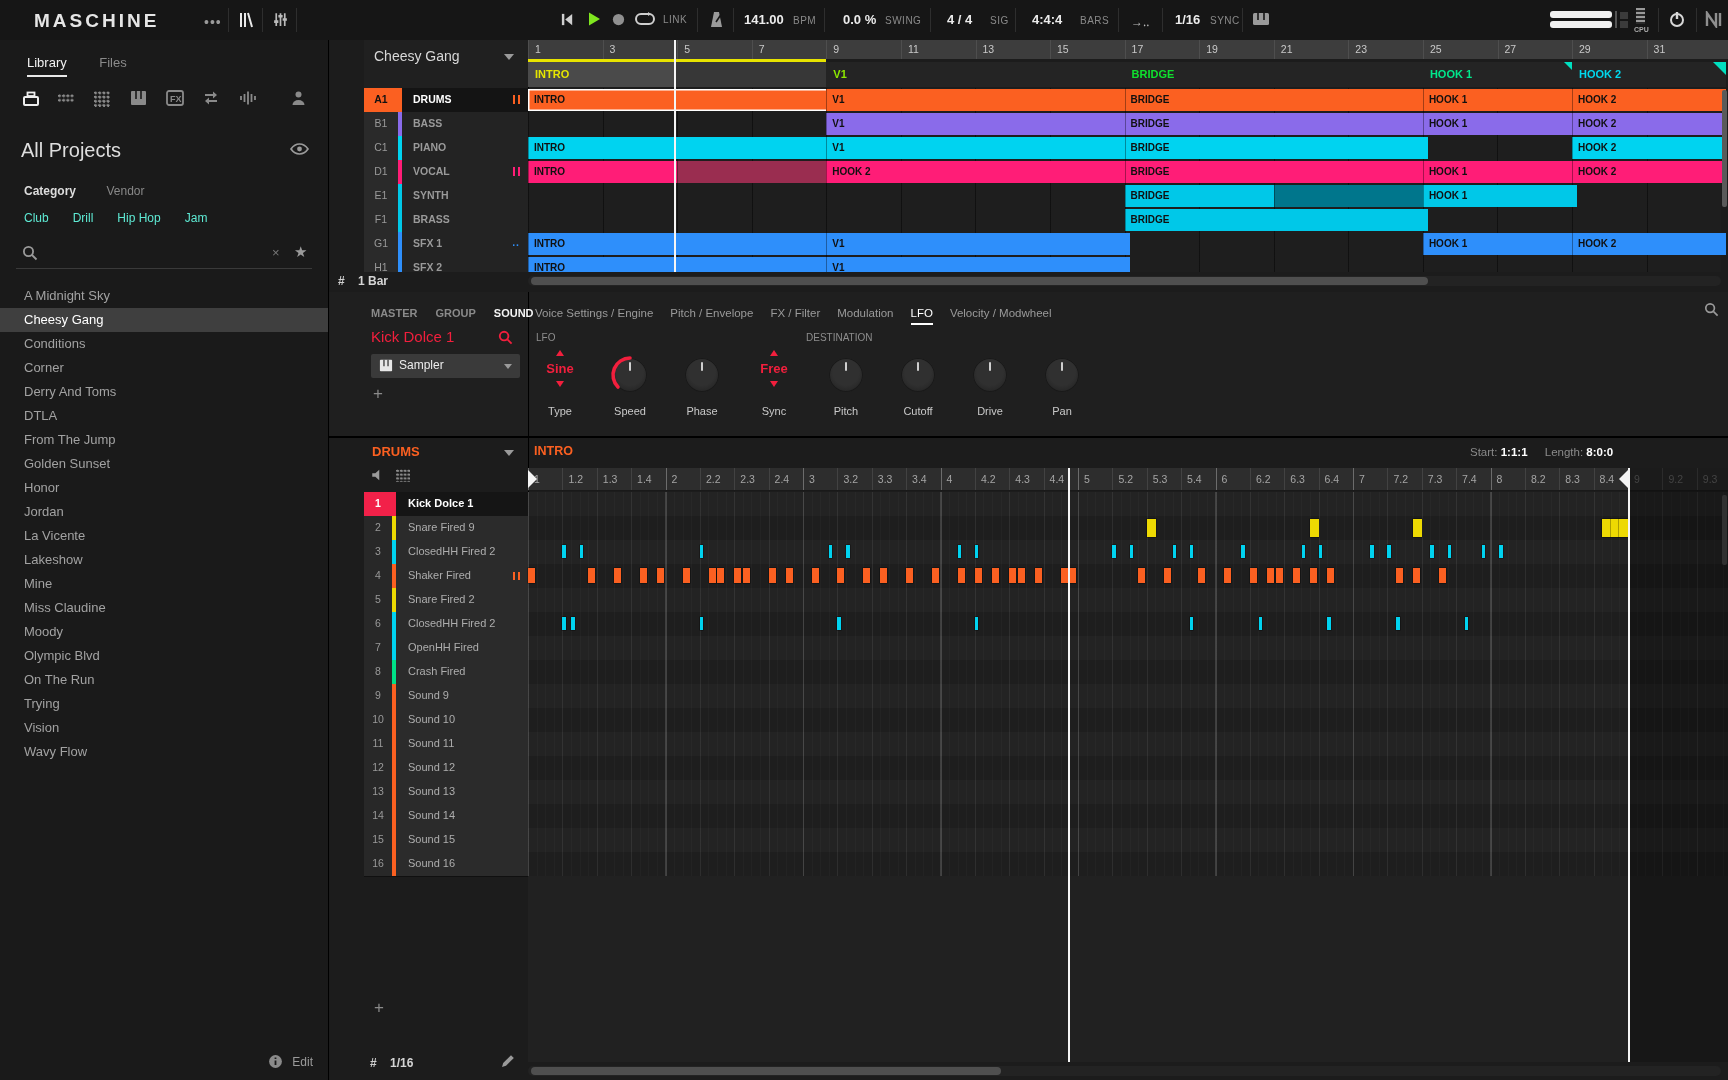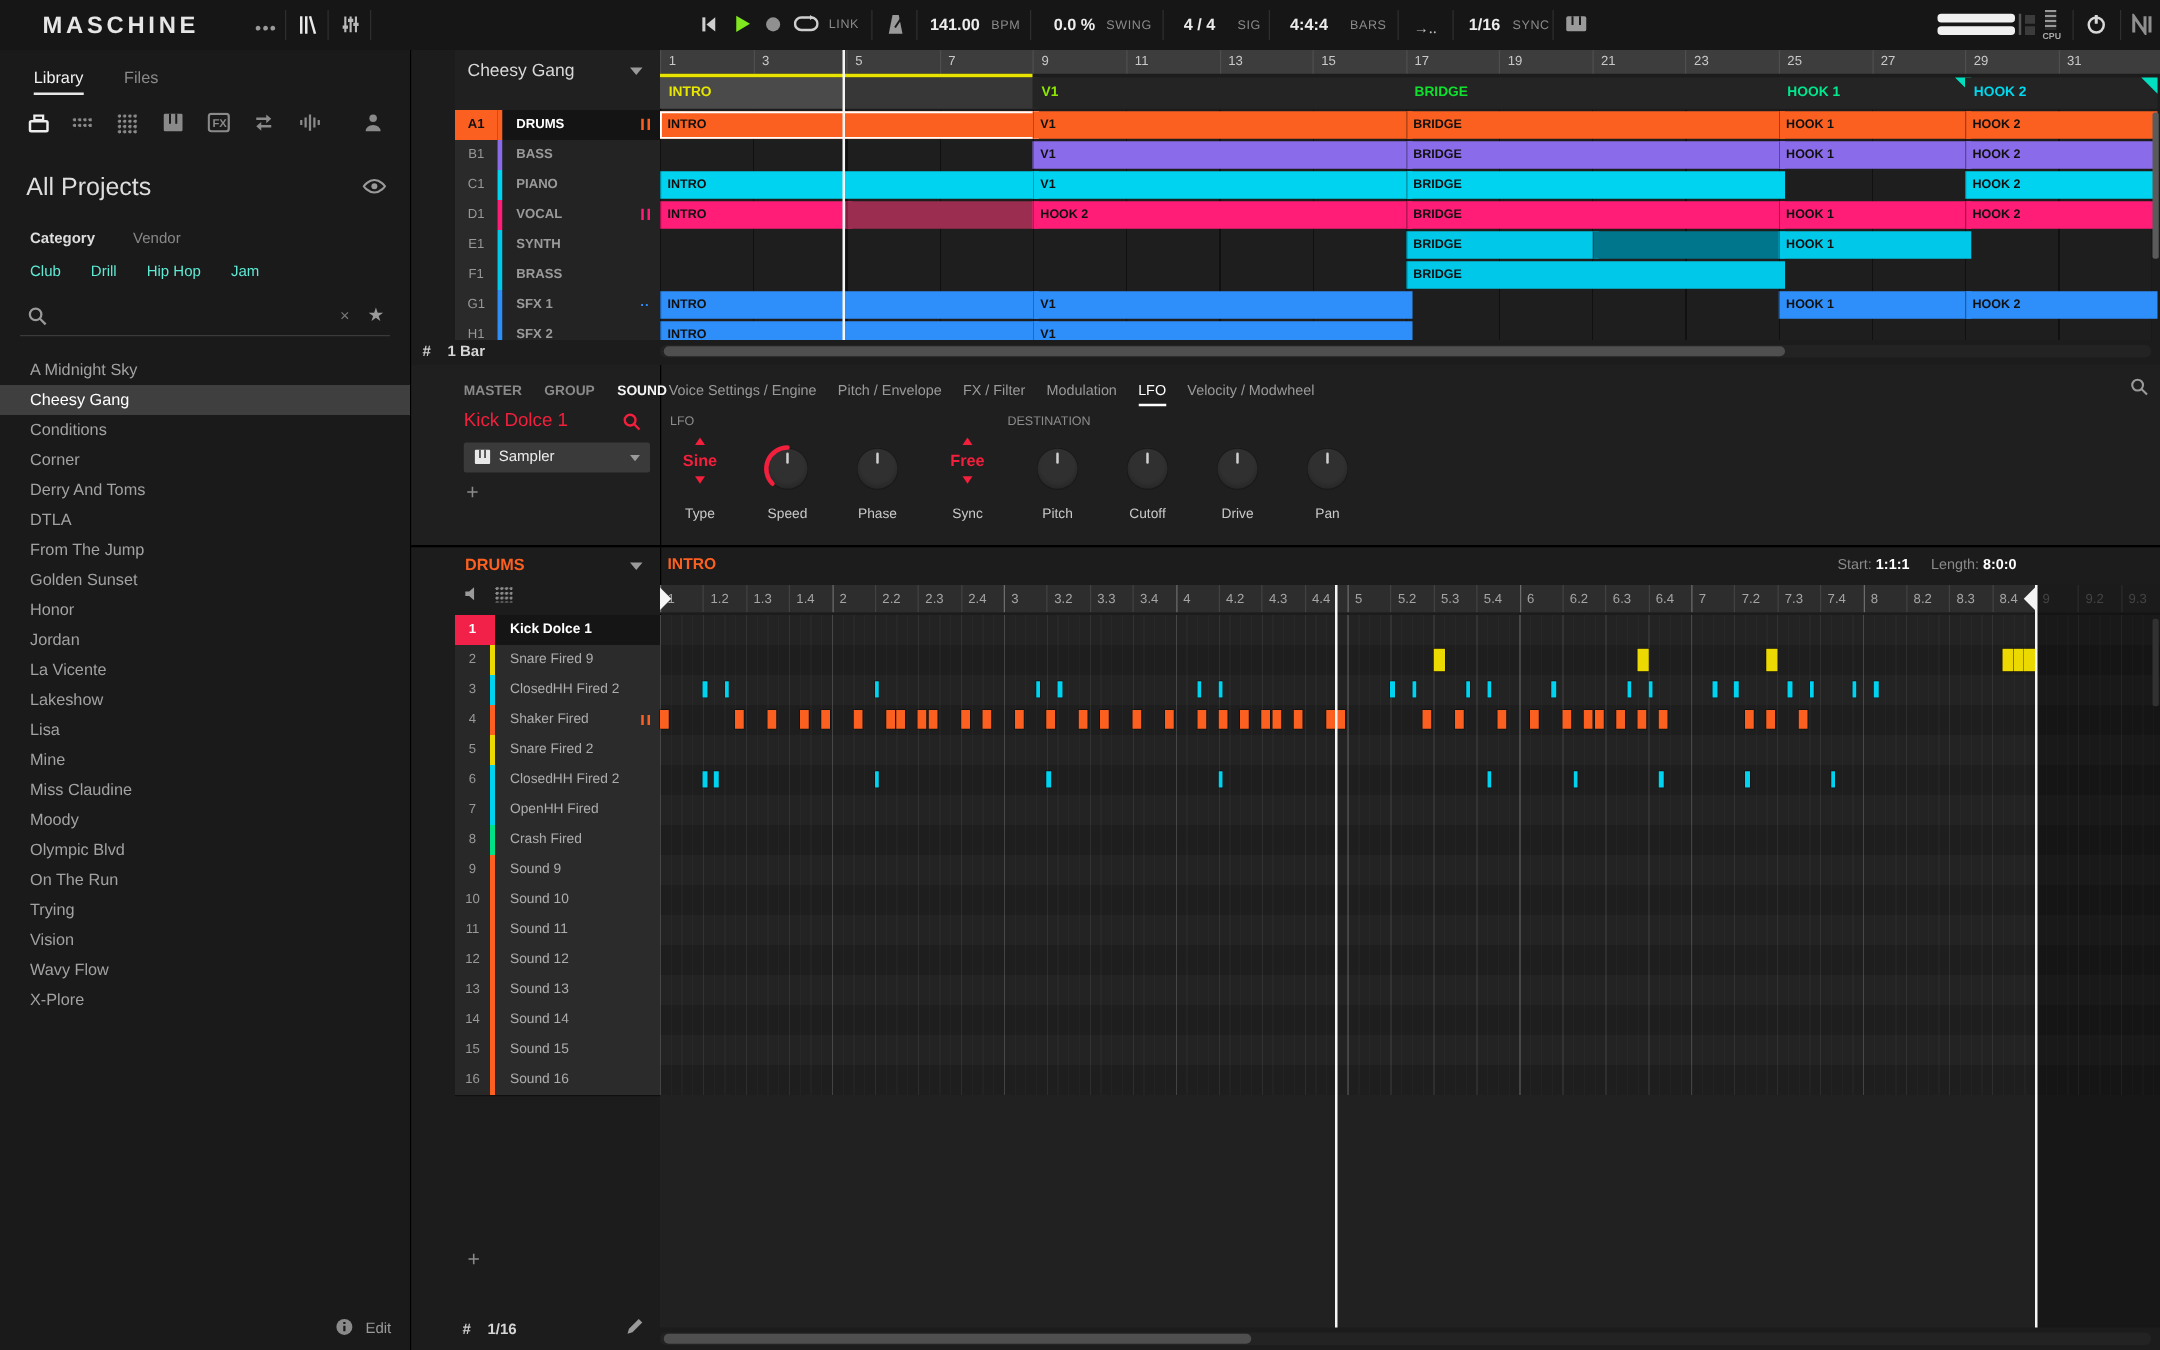--- a/index.html
+++ b/index.html
@@ -258,30 +258,28 @@
         <div class="proj">Conditions</div>
         <div class="proj">Corner</div>
         <div class="proj">Derry And Toms</div>
         <div class="proj">DTLA</div>
         <div class="proj">From The Jump</div>
         <div class="proj">Golden Sunset</div>
         <div class="proj">Honor</div>
         <div class="proj">Jordan</div>
         <div class="proj">La Vicente</div>
         <div class="proj">Lakeshow</div>
-        <div class="proj">Lisa</div>
         <div class="proj">Mine</div>
         <div class="proj">Miss Claudine</div>
         <div class="proj">Moody</div>
         <div class="proj">Olympic Blvd</div>
         <div class="proj">On The Run</div>
         <div class="proj">Trying</div>
         <div class="proj">Vision</div>
         <div class="proj">Wavy Flow</div>
-        <div class="proj">X-Plore</div>
       </div>
     <div class="ab" style="left:268px;top:1014px;color:#9a9a9a;font-size:12px;">
       <span style="vertical-align:-3px;display:inline-block;margin-right:6px;"><svg width="15" height="15" viewBox="0 0 15 15">
             <circle cx="7.5" cy="7.5" r="6.4" fill="#8a8a8a"></circle>
             <path d="M7.5 6.5v4.5M7.5 3.6v1.5" stroke="#1a1a1a" stroke-width="1.8"></path>
           </svg></span>
       <span>Edit</span>
     </div>
   </div>
 

